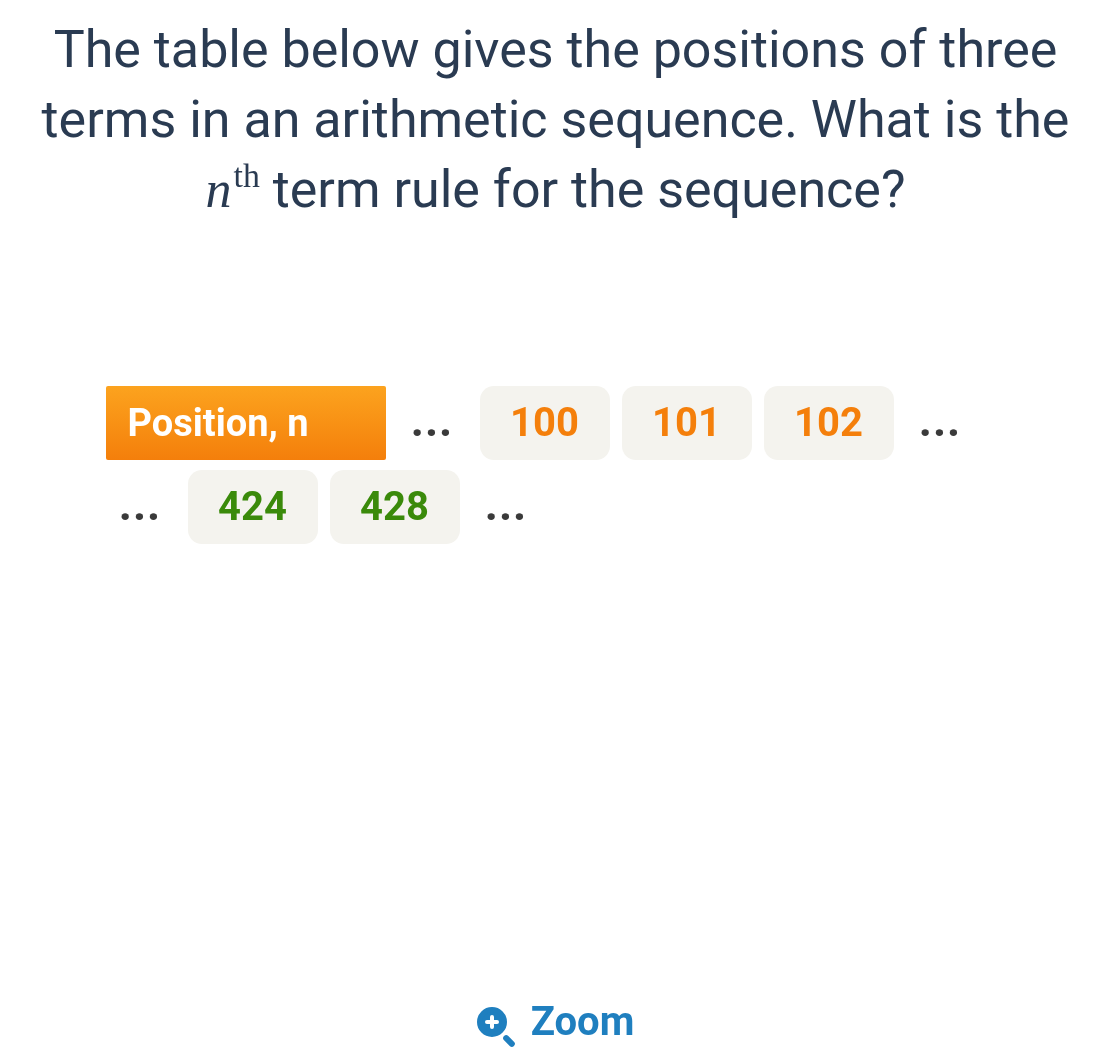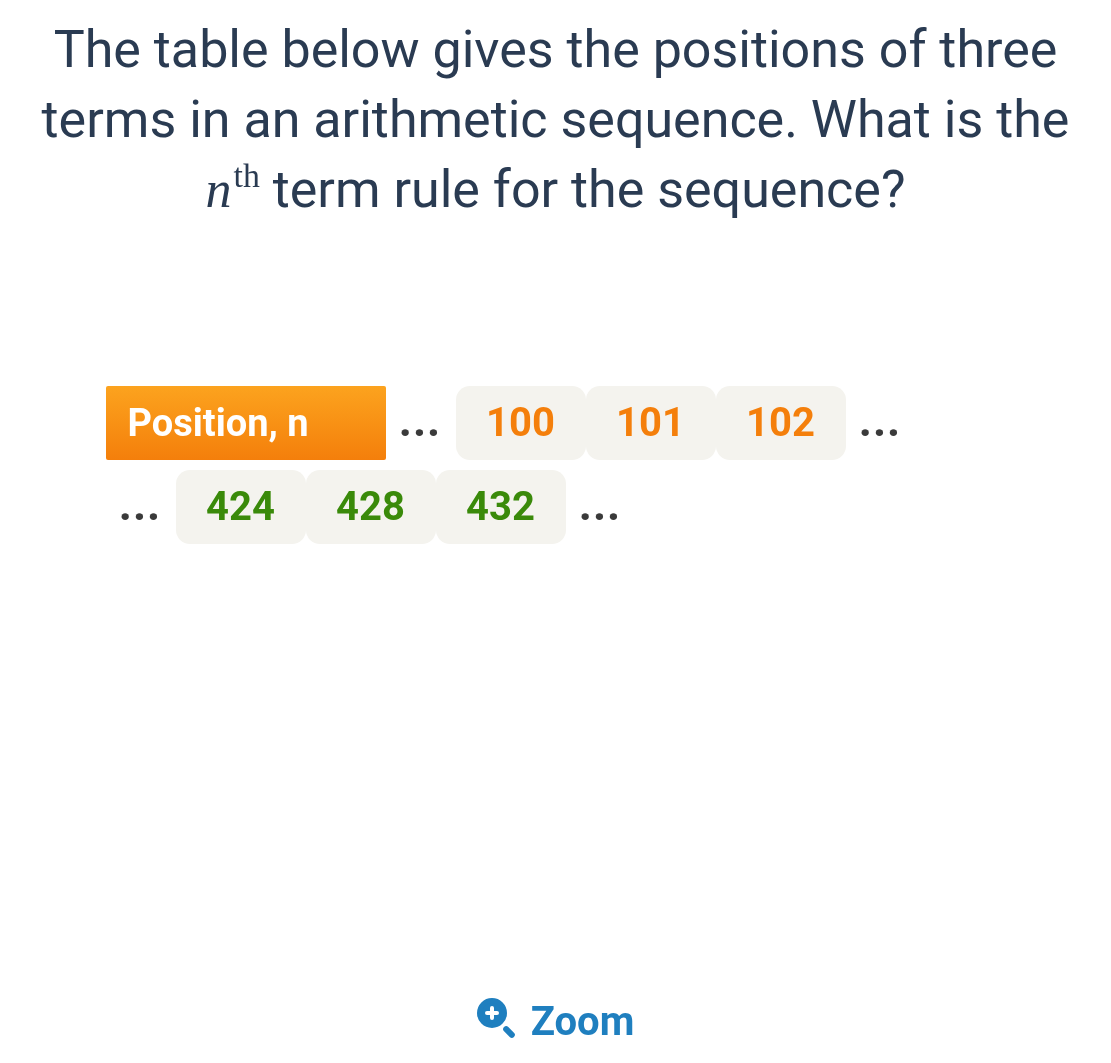--- a/index.html
+++ b/index.html
@@ -35,21 +35,21 @@
     position: relative;
   }
   .seq-table {
     display: flex;
     flex-direction: column;
     gap: 10px;
   }
   .seq-row {
     display: flex;
     align-items: stretch;
-    gap: 0;
+    gap: 12px;
     height: 74px;
   }
   .row-header {
     width: 280px;
     color: #ffffff;
     font-weight: 700;
     font-size: 38px;
     display: flex;
     align-items: center;
     padding-left: 22px;
@@ -81,21 +81,21 @@
     font-weight: 700;
     border-radius: 14px;
   }
   .cell.pos { color: #f47f0b; }
   .cell.term { color: #3a8a0a; }
 
   .zoom-bar {
     margin-top: auto;
     margin-bottom: 18px;
     display: flex;
-    align-items: flex-start;
+    align-items: flex-end;
     gap: 16px;
     color: #1f7fbf;
     font-size: 40px;
     font-weight: 700;
     cursor: pointer;
   }
   .zoom-icon {
     width: 38px;
     height: 38px;
     position: relative;
@@ -146,21 +146,20 @@
       <div class="ellipsis">...</div>
       <div class="cell pos">100</div>
       <div class="cell pos">101</div>
       <div class="cell pos">102</div>
       <div class="ellipsis">...</div>
     </div>
     <div class="seq-row">
       <div class="ellipsis">...</div>
       <div class="cell term">424</div>
       <div class="cell term">428</div>
-      <div class="cell term">432</div>
       <div class="ellipsis">...</div>
     </div>
   </div>
 </div>
 
 <div class="zoom-bar">
   <span class="zoom-icon">
     <span class="lens"></span>
     <span class="handle"></span>
   </span>

